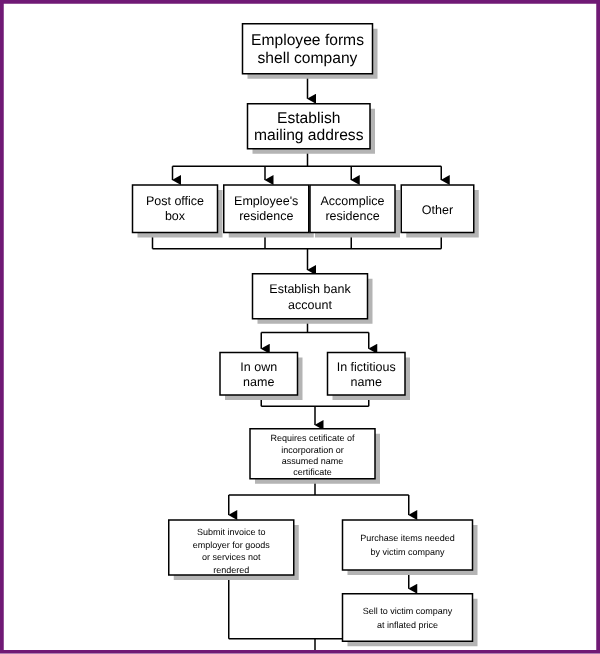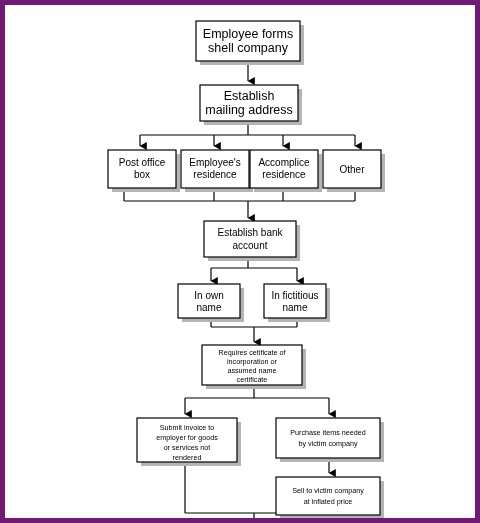--- a/index.html
+++ b/index.html
@@ -1,18 +1,18 @@
 <!DOCTYPE html>
 <html><head>
 <meta charset="utf-8">
 <style>
   html,body{margin:0;padding:0;background:#ffffff;}
   body{width:480px;height:523px;font-family:"Liberation Sans",sans-serif;}
   #page{position:relative;width:480px;height:523px;background:#ffffff;
-        border:5px solid #701a75;box-sizing:border-box;overflow:hidden;}
+        border:3px solid #701a75;box-sizing:border-box;overflow:hidden;}
   svg#flow{position:absolute;left:0;top:0;width:480px;height:523px;}
   .bx-shadow{fill:#b4b4b4;}
   .bx-fill{fill:#ffffff;stroke:#000000;stroke-width:1.2;}
   .ln{stroke:#000000;stroke-width:1.2;fill:none;}
   .bxtext{font-family:"Liberation Sans",sans-serif;fill:#000000;text-anchor:middle;}
   .t13{font-size:12.5px;}
   .t11{font-size:10px;}
   .t8{font-size:7.2px;}
 </style>
 </head>

